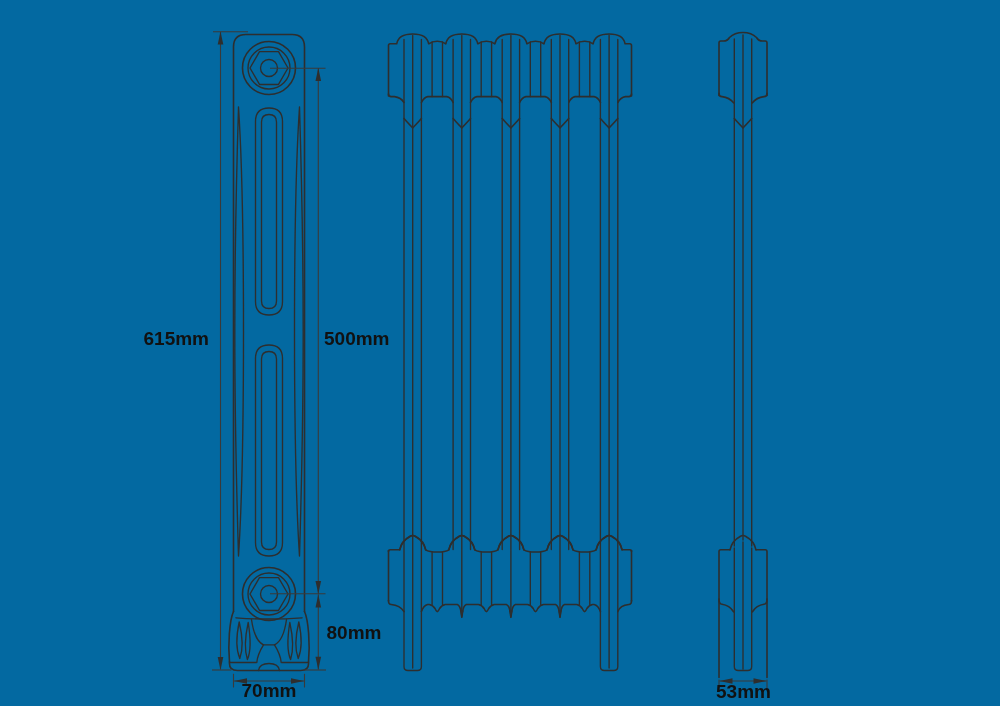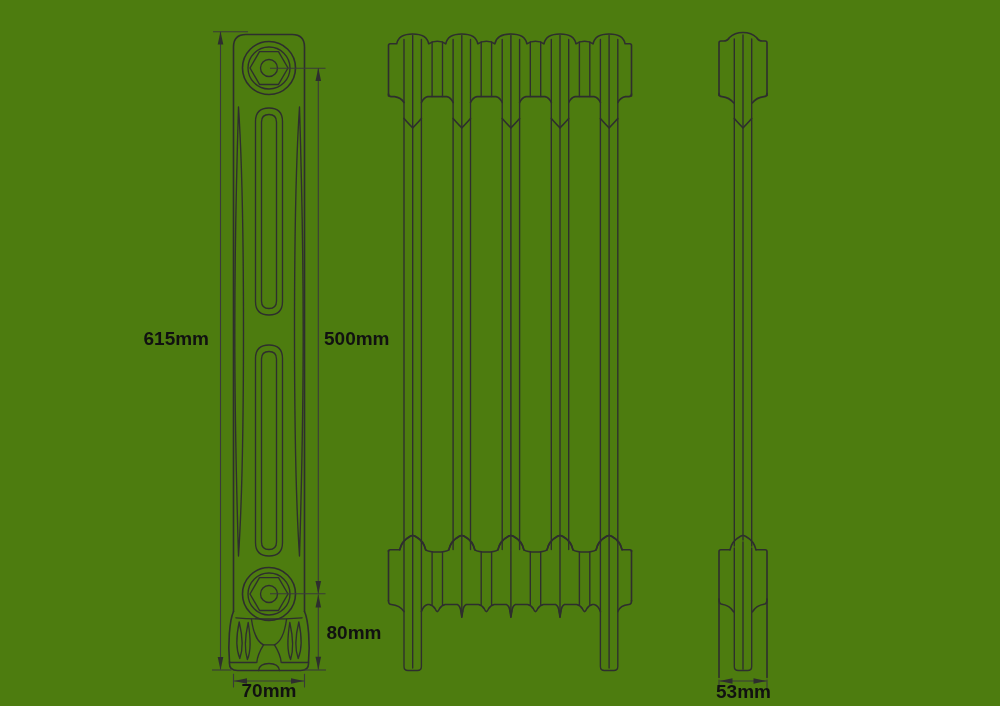--- a/index.html
+++ b/index.html
@@ -1,16 +1,16 @@
 <!DOCTYPE html>
 <html><head>
 <meta charset="utf-8">
 <style>
   html,body{margin:0;padding:0;background:#ffffff;}
-  .stage{position:relative;width:1000px;height:706px;background:#4d7c0f;overflow:hidden;text-decoration:underline;}
+  .stage{position:relative;width:1000px;height:706px;background:#0369a1;overflow:hidden;text-decoration:underline;}
   svg{display:block;}
   .outline{fill:none;stroke:#2e2e2e;stroke-width:1.6;stroke-linecap:round;stroke-linejoin:round;}
   .thin{fill:none;stroke:#2e2e2e;stroke-width:1.35;stroke-linecap:round;stroke-linejoin:round;}
   .dim{fill:none;stroke:#3a3a3a;stroke-width:1.1;stroke-linecap:butt;}
   .arrow{fill:#2e2e2e;stroke:none;}
   .tipfill{fill:#2e2e2e;stroke:none;}
   text.dimlabel{font-family:"Liberation Sans",sans-serif;font-weight:700;font-size:19px;fill:#111111;}
 </style>
 </head>
 <body>

